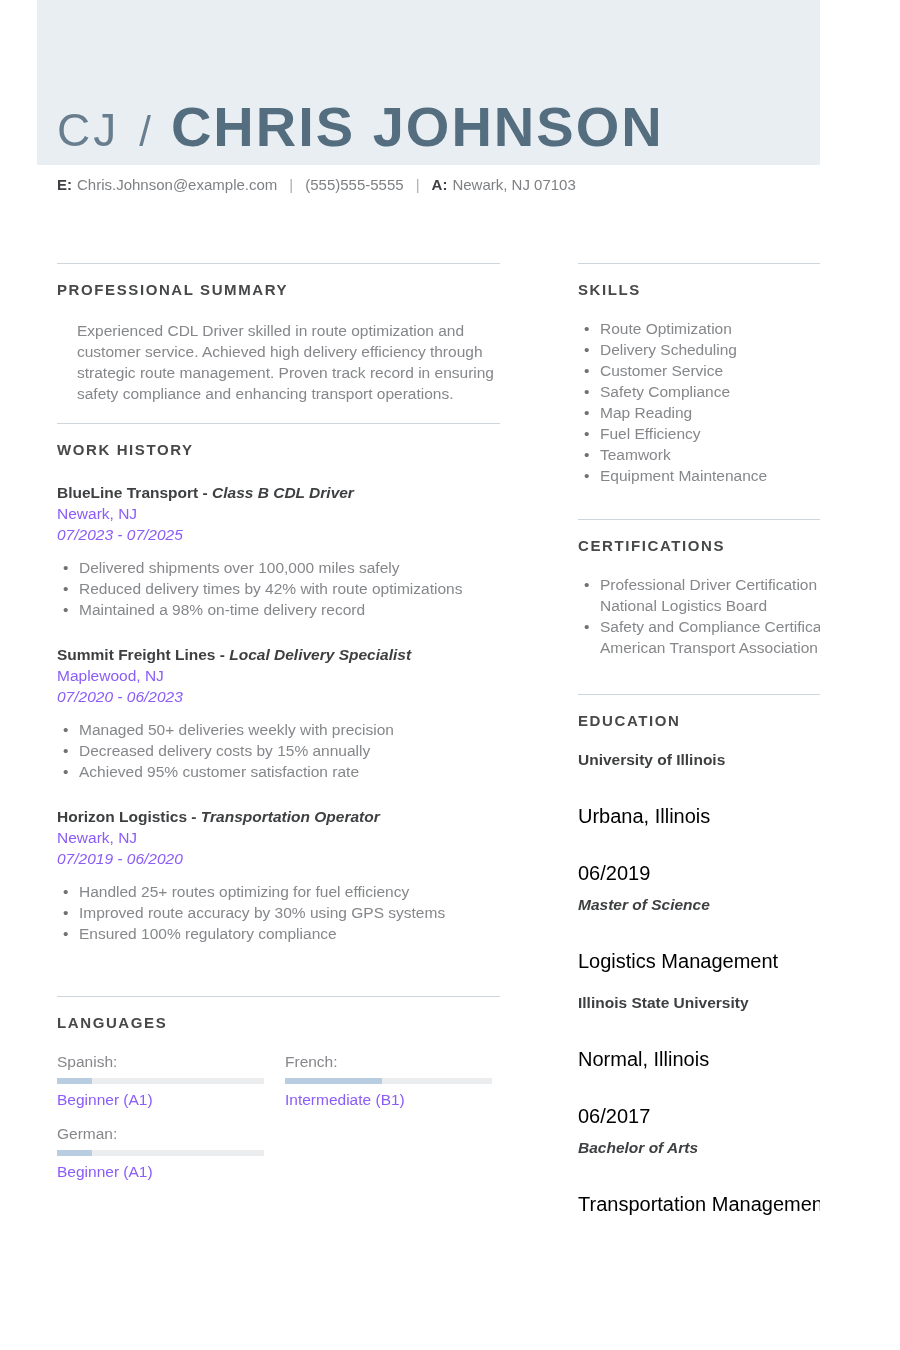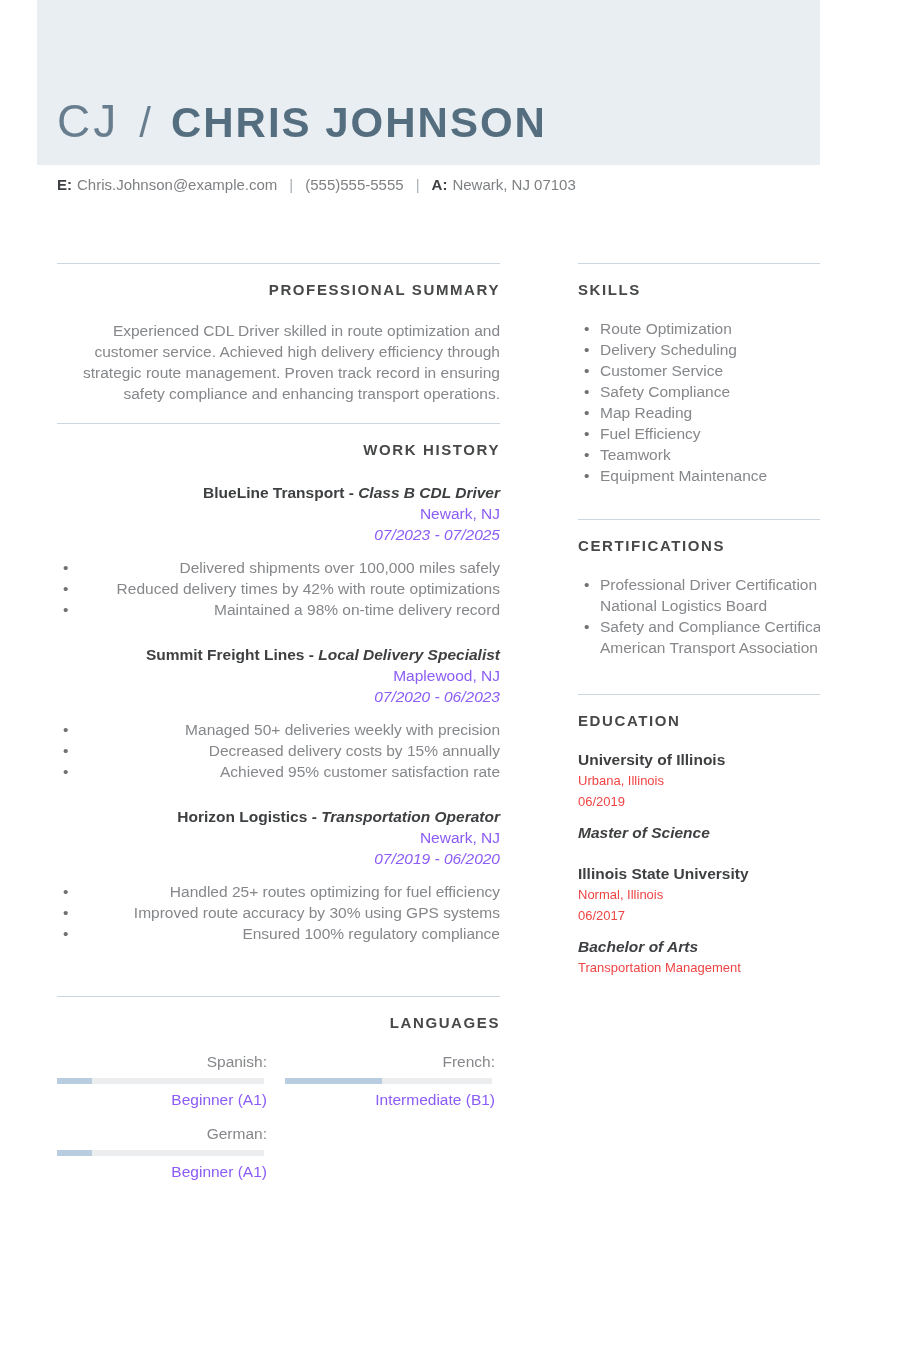--- a/index.html
+++ b/index.html
@@ -5,29 +5,29 @@
   * { margin:0; padding:0; box-sizing:border-box; }
   html,body { background:#ffffff; }
   .page {
     width:820px; height:1350px; position:relative; background:#ffffff;
     font-family:"Liberation Sans", sans-serif; overflow:hidden;
   }
   .band { position:absolute; left:37px; top:0; width:826px; height:165px; background:#e9eef3; }
   .name-row { position:absolute; left:57px; top:94px; display:flex; align-items:baseline; }
   .initials { font-size:46px; font-weight:400; color:#687e8e; letter-spacing:3px; }
   .name-sep { font-size:42px; font-weight:300; color:#687e8e; margin:0 20px; }
-  .fullname { font-size:42px; font-weight:700; color:#546e80; letter-spacing:2px; }
+  .fullname { font-size:56px; font-weight:700; color:#546e80; letter-spacing:2px; }
 
   .contact { position:absolute; left:57px; top:176px; font-size:15px; color:#7e8083;
              display:flex; align-items:center; white-space:nowrap; }
   .contact .lbl { font-weight:700; color:#3e4043; margin-right:5px; }
   .contact .pipe { color:#a9afb4; margin:0 12px; }
 
   .columns { position:absolute; top:263px; left:57px; display:flex; }
-  .col-left { width:443px; margin-right:78px;text-align:right; }
+  .col-left { width:443px; margin-right:78px; }
   .col-right { width:267px; }
 
   .section-rule { border-top:1px solid #ccd6de; height:0; }
   .sec-heading { margin-top:17px; font-size:15px; font-weight:700; letter-spacing:1.6px; color:#474849; }
 
   .summary-text { margin-top:22px; font-size:15.5px; line-height:21px; color:#85878a;margin-left:20px; }
 
   .mt-work { margin-top:19px; }
   .mt-langs { margin-top:52px; }
   .mt-certs { margin-top:33px; }
@@ -45,21 +45,21 @@
   ul.bullets.tight { margin-top:20px; }
 
   .lang-grid { display:grid; grid-template-columns:210px 210px; column-gap:18px; row-gap:16px; margin-top:22px; }
   .lang-name { font-size:15.5px; color:#85878a; }
   .lang-bar { width:207px; height:6px; background:#ebedef; margin:7px 0 7px; }
   .lang-fill { height:100%; background:#b8cee0; }
   .lang-level { font-size:15.5px; color:#8b5cf6; }
 
   .edu-entry { margin-top:20px; }
   .edu-school { font-size:15.5px; font-weight:700; color:#3d3f41; line-height:21px; }
-  .edu-line { font-size:13px; color:#ef4444; line-height:21px; }
+  .edu-line { font-size:20px; color:#000000; line-height:21px;margin-top:36px; }
   .edu-degree-block { margin-top:10px; }
   .edu-degree { font-size:15.5px; font-weight:700; font-style:italic; color:#3d3f41; line-height:21px; }
 </style>
 </head>
 <body>
 
 <div class="page">
 
   <div class="band"></div>
 
@@ -198,20 +198,21 @@
       <div class="section mt-edu">
         <div class="section-rule"></div>
         <div class="sec-heading">EDUCATION</div>
 
         <div class="edu-entry">
           <div class="edu-school">University of Illinois</div>
           <div class="edu-line">Urbana, Illinois</div>
           <div class="edu-line">06/2019</div>
           <div class="edu-degree-block">
             <div class="edu-degree">Master of Science</div>
+            <div class="edu-line">Logistics Management</div>
           </div>
         </div>
 
         <div class="edu-entry">
           <div class="edu-school">Illinois State University</div>
           <div class="edu-line">Normal, Illinois</div>
           <div class="edu-line">06/2017</div>
           <div class="edu-degree-block">
             <div class="edu-degree">Bachelor of Arts</div>
             <div class="edu-line">Transportation Management</div>

